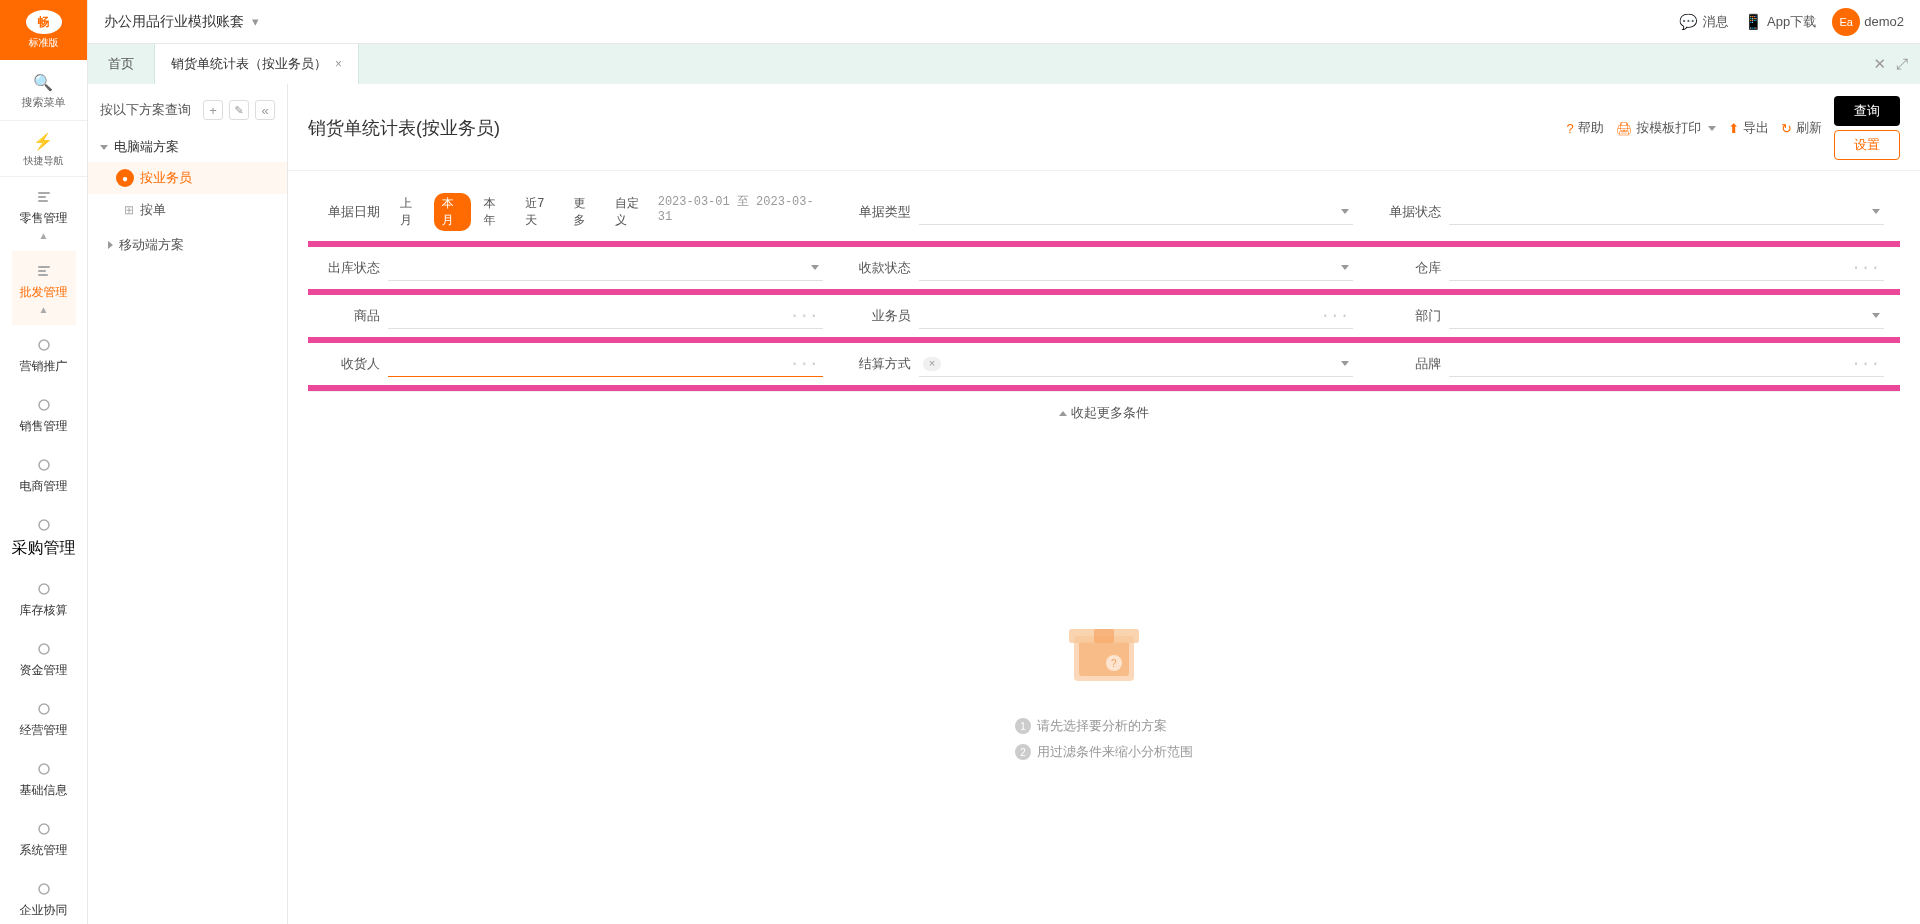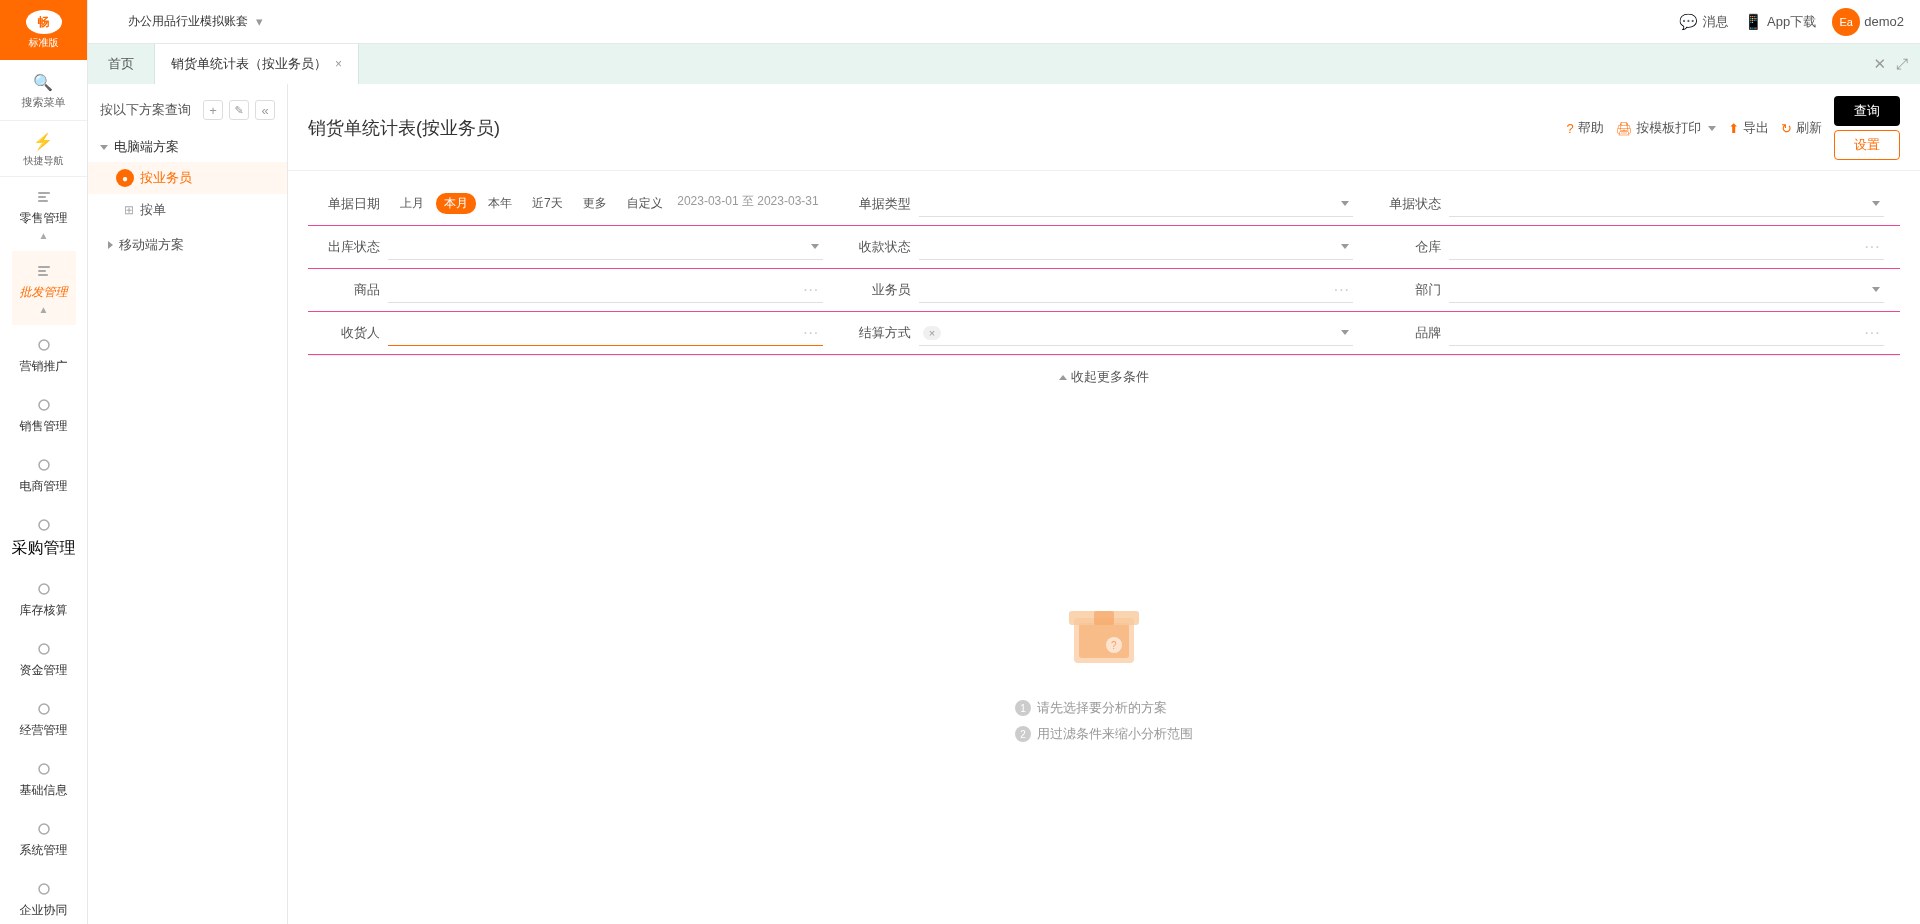--- a/index.html
+++ b/index.html
@@ -11,30 +11,30 @@
     .sidebar-logo-icon { width: 36px; height: 36px; background: #fff; border-radius: 50%; display: flex; align-items: center; justify-content: center; }
     .sidebar-logo-icon span { color: #ff6b00; font-weight: bold; font-size: 12px; }
     .sidebar-logo-text { color: #fff; font-size: 10px; margin-top: 2px; }
     .sidebar-search { display: flex; flex-direction: column; align-items: center; padding: 10px 0; width: 100%; border-bottom: 1px solid #f0f0f0; cursor: pointer; }
     .sidebar-search span { font-size: 11px; color: #666; margin-top: 3px; }
     .sidebar-nav { display: flex; flex-direction: column; align-items: center; padding: 8px 0; width: 100%; border-bottom: 1px solid #f0f0f0; cursor: pointer; }
     .sidebar-nav span { font-size: 10px; color: #666; margin-top: 3px; }
     .sidebar-menu-item { display: flex; flex-direction: column; align-items: center; padding: 10px 0; width: 100%; cursor: pointer; }
     .sidebar-menu-item span { font-size: 12px; color: #333; margin-top: 3px; }
     .sidebar-menu-item.active { background: #fff7f0; }
-    .sidebar-menu-item.active span { color: #ff6b00; font-style: italic; }
+    .sidebar-menu-item.active span { color: #ff6b00; }
     .menu-icon { width: 20px; height: 20px; display: flex; align-items: center; justify-content: center; }
 
     
     .main { flex: 1; display: flex; flex-direction: column; height: 100%; overflow: hidden; }
 
     
     .top-header { background: #fff; height: 44px; display: flex; align-items: center; padding: 0 16px; border-bottom: 1px solid #e8e8e8; justify-content: space-between; }
     .top-header-left { display: flex; align-items: center; gap: 8px; }
-    .app-title { font-size: 12px; color: #333; margin-left: 24px; }
+    .app-title { font-size: 14px; color: #333; }
     .header-dropdown { color: #999; cursor: pointer; }
     .top-header-right { display: flex; align-items: center; gap: 16px; }
     .header-btn { display: flex; align-items: center; gap: 4px; cursor: pointer; color: #555; font-size: 13px; }
     .avatar { width: 28px; height: 28px; border-radius: 50%; background: #ff6b00; display: flex; align-items: center; justify-content: center; color: #fff; font-size: 11px; }
 
     
     .tab-bar { background: #e8f4f0; height: 40px; display: flex; align-items: center; padding: 0 0; }
     .tab-item { display: flex; align-items: center; padding: 0 16px; height: 40px; cursor: pointer; font-size: 13px; color: #555; border-right: 1px solid #d0e8e0; }
     .tab-item.active { background: #fff; color: #333; font-weight: 500; }
     .tab-home { padding: 0 20px; color: #555; }
@@ -86,21 +86,21 @@
     .empty-icon { width: 100px; height: 100px; margin-bottom: 16px; }
     .empty-tips { color: #999; font-size: 13px; }
     .empty-tip-item { display: flex; align-items: center; gap: 6px; margin-bottom: 8px; }
     .tip-num { width: 16px; height: 16px; border-radius: 50%; background: #ccc; display: flex; align-items: center; justify-content: center; color: #fff; font-size: 10px; }
 
     .chevron-down { display: inline-block; width: 0; height: 0; border-left: 4px solid transparent; border-right: 4px solid transparent; border-top: 5px solid #999; }
     .chevron-right { display: inline-block; width: 0; height: 0; border-top: 4px solid transparent; border-bottom: 4px solid transparent; border-left: 5px solid #999; }
     .chevron-up { display: inline-block; width: 0; height: 0; border-left: 4px solid transparent; border-right: 4px solid transparent; border-bottom: 5px solid #999; }
 
     .filter-grid { display: grid; grid-template-columns: 1fr 1fr 1fr; gap: 0; }
-    .filter-cell { display: flex; align-items: center; padding: 8px 16px 8px 16px; border-bottom: 1px solid #ec4899; }
+    .filter-cell { display: flex; align-items: center; padding: 8px 16px 8px 16px; border-bottom: 6px solid #ec4899; font-family: Liberation Mono, monospace; }
     .filter-cell-label { font-size: 13px; color: #555; white-space: nowrap; min-width: 56px; text-align: right; margin-right: 8px; }
     .filter-cell-input { flex: 1; display: flex; align-items: center; justify-content: space-between; border-bottom: 1px solid #e0e0e0; min-height: 26px; padding: 2px 4px; }
     .filter-cell-input.active-border { border-bottom: 1px solid #ff6b00; }
   </style>
 </head>
 <body>
 
 <div class="sidebar">
   <div class="sidebar-logo">
     <div class="sidebar-logo-icon">

